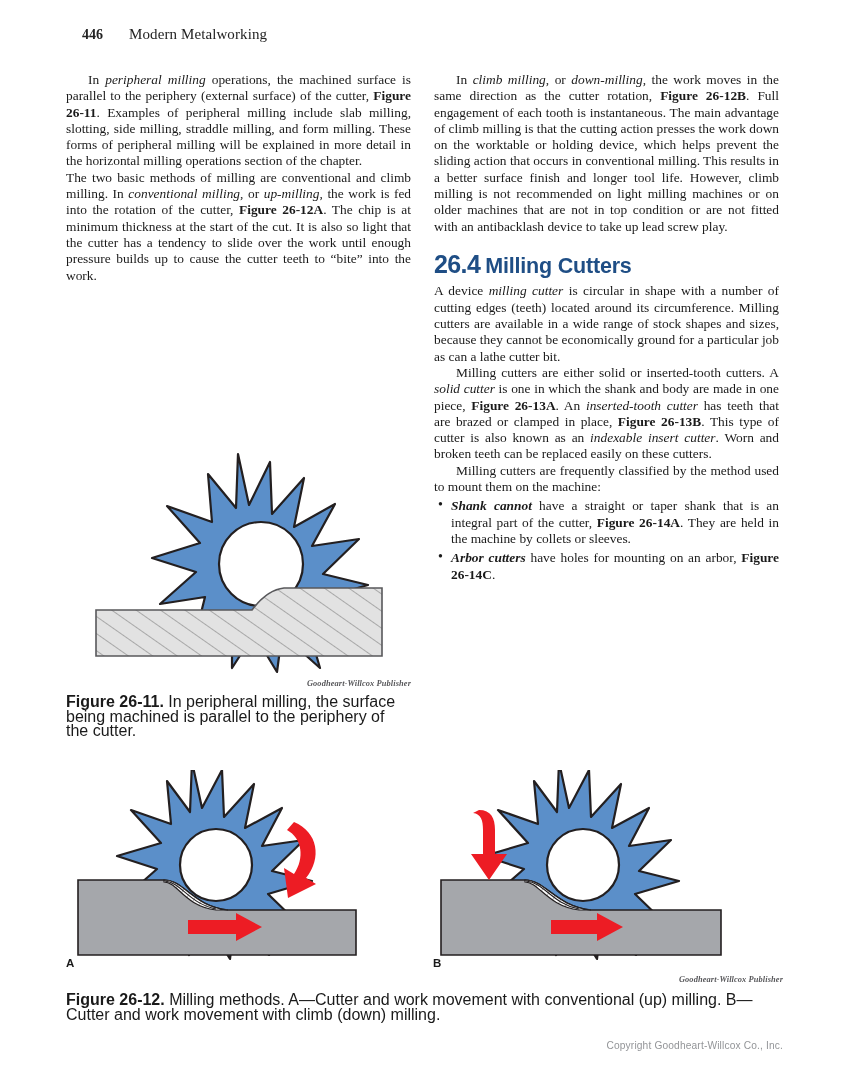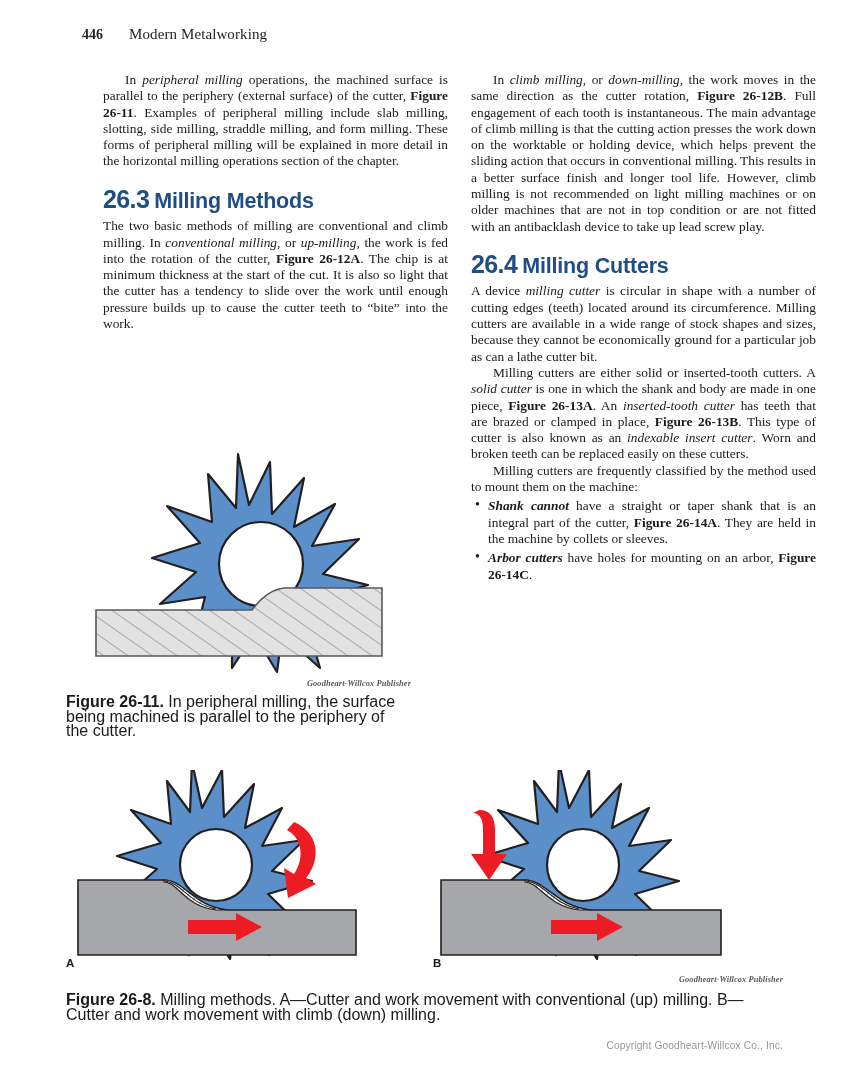--- a/index.html
+++ b/index.html
@@ -27,21 +27,20 @@
   .runhead .booktitle { font-size:15px; letter-spacing:.1px; }
 
   
   .col {
     position:absolute;
     width:345px;
     font-size:13.4px;
     line-height:16.3px;
     text-align:justify;
     hyphens:auto;
-    margin-left:37px;
     -webkit-hyphens:auto;
   }
   .col.left  { left:66px;  top:72px; }
   .col.right { left:434px; top:72px; }
 
   p.body { margin:0; text-indent:22px; }
   p.body.noind { text-indent:0; }
 
   i, em { font-style:italic; }
   b, strong { font-weight:bold; }
@@ -129,21 +128,20 @@
 
   <div class="runhead">
     <span class="folio">446</span>
     <span class="booktitle">Modern Metalworking</span>
   </div>
 
   <div class="col left">
 
     <p class="body"><span>In </span><i>peripheral milling</i><span> operations, the machined surface is parallel to the periphery (external surface) of the cutter, </span><b>Figure 26-11</b><span>. Examples of peripheral milling include slab milling, slotting, side milling, straddle milling, and form milling. These forms of peripheral milling will be explained in more detail in the horizontal milling operations section of the chapter.</span></p>
 
-    <h2 class="sechead"><span class="num">26.3</span><span class="ttl">Milling Methods</span></h2>
 
     <p class="body noind"><span>The two basic methods of milling are conventional and climb milling. In </span><i>conventional milling</i><span>, or </span><i>up-milling</i><span>, the work is fed into the rotation of the cutter, </span><b>Figure 26-12A</b><span>. The chip is at minimum thickness at the start of the cut. It is also so light that the cutter has a tendency to slide over the work until enough pressure builds up to cause the cutter teeth to “bite” into the work.</span></p>
 
   </div>
 
   <div class="col right">
 
     <p class="body"><span>In </span><i>climb milling</i><span>, or </span><i>down-milling</i><span>, the work moves in the same direction as the cutter rotation, </span><b>Figure 26-12B</b><span>. Full engagement of each tooth is instantaneous. The main advantage of climb milling is that the cutting action presses the work down on the worktable or holding device, which helps prevent the sliding action that occurs in conventional milling. This results in a better surface finish and longer tool life. However, climb milling is not recommended on light milling machines or on older machines that are not in top condition or are not fitted with an antibacklash device to take up lead screw play.</span></p>
 
     <h2 class="sechead"><span class="num">26.4</span><span class="ttl">Milling Cutters</span></h2>
@@ -262,18 +260,18 @@
           <g>
             <path d="M46,40 C58,40 62,48 62,60 L62,84 L74,84 L56,110 L38,84 L50,84
                      L50,60 C50,50 48,44 40,43 Z" fill="#ed1c24"></path>
           </g>
         </svg>
         <span class="panel-letter">B</span>
       </div>
     </div>
 
     <div class="figcredit">Goodheart-Willcox Publisher</div>
-    <div class="figcap"><b>Figure 26-8.</b><span> Milling methods. A—Cutter and work movement with conventional (up) milling. B—Cutter and work movement with climb (down) milling.</span></div>
+    <div class="figcap"><b>Figure 26-12.</b><span> Milling methods. A—Cutter and work movement with conventional (up) milling. B—Cutter and work movement with climb (down) milling.</span></div>
   </div>
 
   <div class="copyright">Copyright Goodheart-Willcox Co., Inc.</div>
 
 </div>
 
 </body></html>

